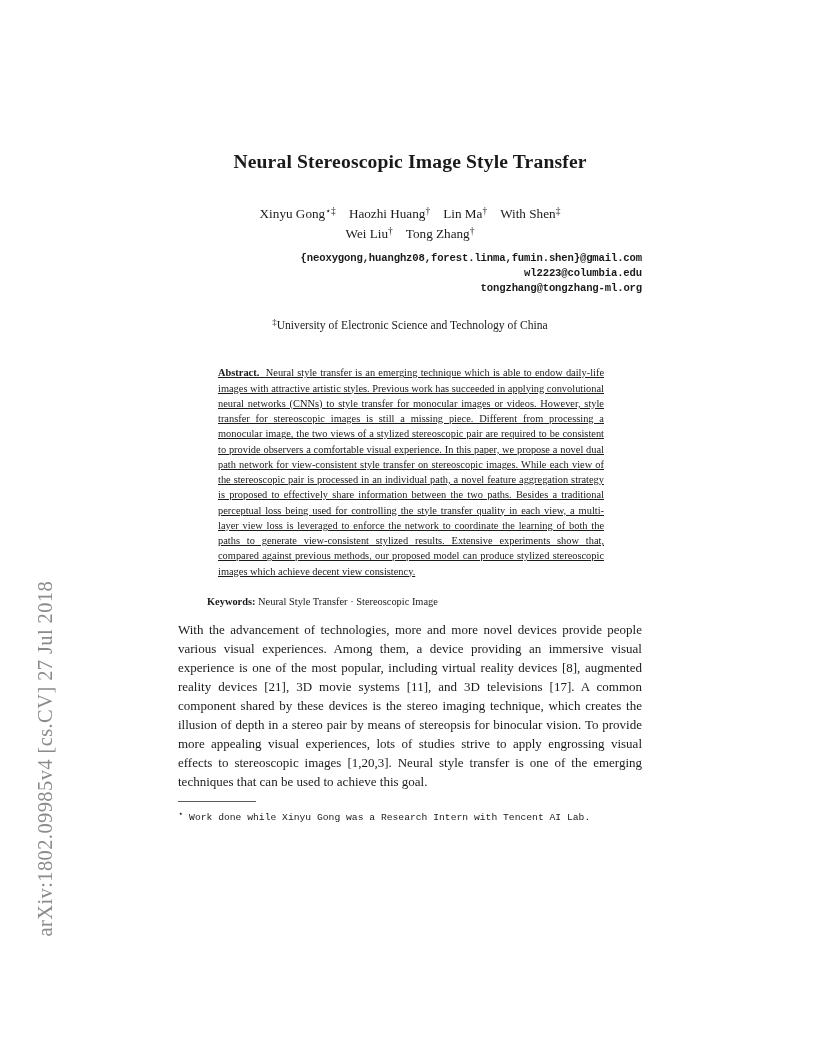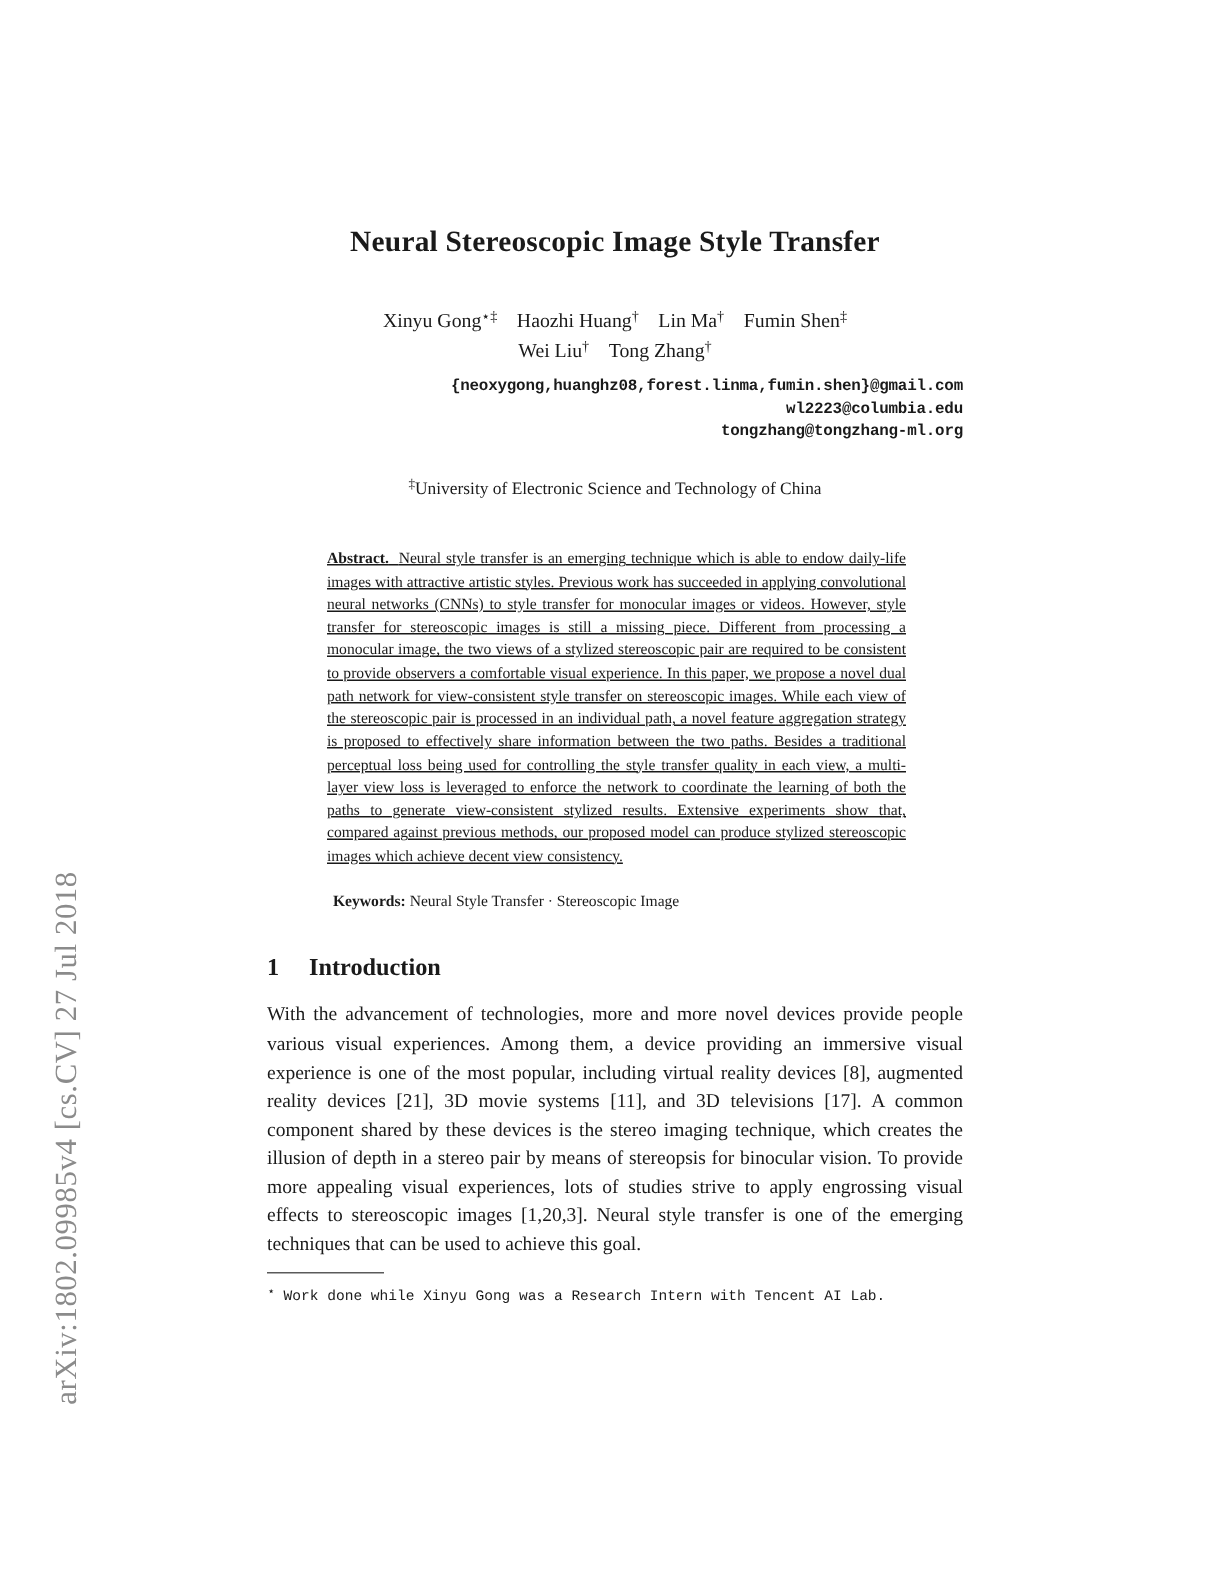--- a/index.html
+++ b/index.html
@@ -121,21 +121,21 @@
     text-decoration: underline;
   }
   .abstract .lead {
     font-weight: bold;
   }
   .abstract .lead::after {
     content: "\00a0\00a0";
   }
   .keywords {
     margin-top: 15px;
-    margin-left: 44px;
+    margin-left: 29px;
     margin-right: 38px;
     font-size: 10.4px;
     line-height: 1.466;
   }
   .keywords .lead {
     font-weight: bold;
   }
   .keywords .lead::after {
     content: "\00a0";
   }
@@ -193,21 +193,21 @@
   <div class="stamp-text">arXiv:1802.09985v4  [cs.CV]  27 Jul 2018</div>
 </div>
 
 <div class="page">
   <div class="column">
 
     <div class="title">Neural Stereoscopic Image Style Transfer</div>
 
     <div class="authors">
       <div>
-        <span class="author"><span>Xinyu Gong</span><sup class="mark">⋆‡</sup></span><span class="sp"></span><span class="author"><span>Haozhi Huang</span><sup class="mark">†</sup></span><span class="sp"></span><span class="author"><span>Lin Ma</span><sup class="mark">†</sup></span><span class="sp"></span><span class="author"><span>Fumin Shen</span><sup class="mark">‡</sup></span>
+        <span class="author"><span>Xinyu Gong</span><sup class="mark">⋆‡</sup></span><span class="sp"></span><span class="author"><span>Haozhi Huang</span><sup class="mark">†</sup></span><span class="sp"></span><span class="author"><span>Lin Ma</span><sup class="mark">†</sup></span><span class="sp"></span><span class="author"><span>With Shen</span><sup class="mark">‡</sup></span>
       </div>
       <div>
         <span class="author"><span>Wei Liu</span><sup class="mark">†</sup></span><span class="sp"></span><span class="author"><span>Tong Zhang</span><sup class="mark">†</sup></span>
       </div>
     </div>
 
     <div class="emails">
       <div>{neoxygong,huanghz08,forest.linma,fumin.shen}@gmail.com</div>
       <div>wl2223@columbia.edu</div>
       <div>tongzhang@tongzhang-ml.org</div>
@@ -218,23 +218,20 @@
     </div>
 
     <div class="abstract">
       <span class="lead">Abstract.</span><span>Neural style transfer is an emerging technique which is able to endow daily-life images with attractive artistic styles. Previous work has succeeded in applying convolutional neural networks (CNNs) to style transfer for monocular images or videos. However, style transfer for stereoscopic images is still a missing piece. Different from processing a monocular image, the two views of a stylized stereoscopic pair are required to be consistent to provide observers a comfortable visual experience. In this paper, we propose a novel dual path network for view-consistent style transfer on stereoscopic images. While each view of the stereoscopic pair is processed in an individual path, a novel feature aggregation strategy is proposed to effectively share information between the two paths. Besides a traditional perceptual loss being used for controlling the style transfer quality in each view, a multi-layer view loss is leveraged to enforce the network to coordinate the learning of both the paths to generate view-consistent stylized results. Extensive experiments show that, compared against previous methods, our proposed model can produce stylized stereoscopic images which achieve decent view consistency.</span>
     </div>
 
     <div class="keywords">
       <span class="lead">Keywords:</span><span>Neural Style Transfer · Stereoscopic Image</span>
     </div>
 
-    <div class="section-head">
-      <span class="num">1</span><span>Introduction</span>
-    </div>
     <div class="body-text">With the advancement of technologies, more and more novel devices provide people various visual experiences. Among them, a device providing an immersive visual experience is one of the most popular, including virtual reality devices [8], augmented reality devices [21], 3D movie systems [11], and 3D televisions [17]. A common component shared by these devices is the stereo imaging technique, which creates the illusion of depth in a stereo pair by means of stereopsis for binocular vision. To provide more appealing visual experiences, lots of studies strive to apply engrossing visual effects to stereoscopic images [1,20,3]. Neural style transfer is one of the emerging techniques that can be used to achieve this goal.</div>
 
     <div class="footnote-wrap">
       <div class="footnote-rule"></div>
       <div class="footnote">
         <span class="fmark">⋆</span><span>Work done while Xinyu Gong was a Research Intern with Tencent AI Lab.</span>
       </div>
     </div>
 
   </div>

